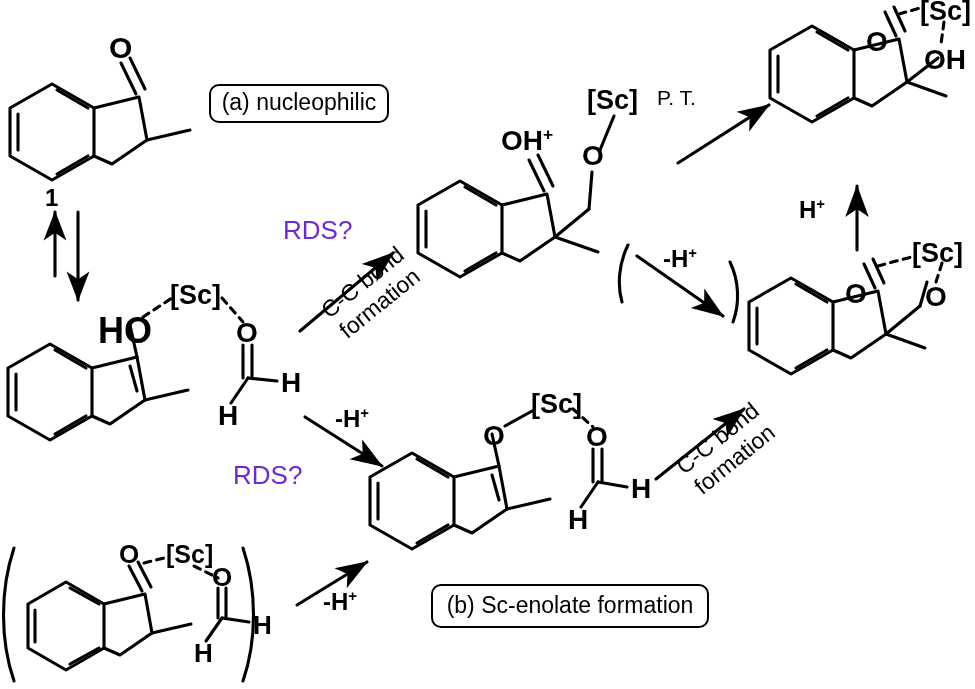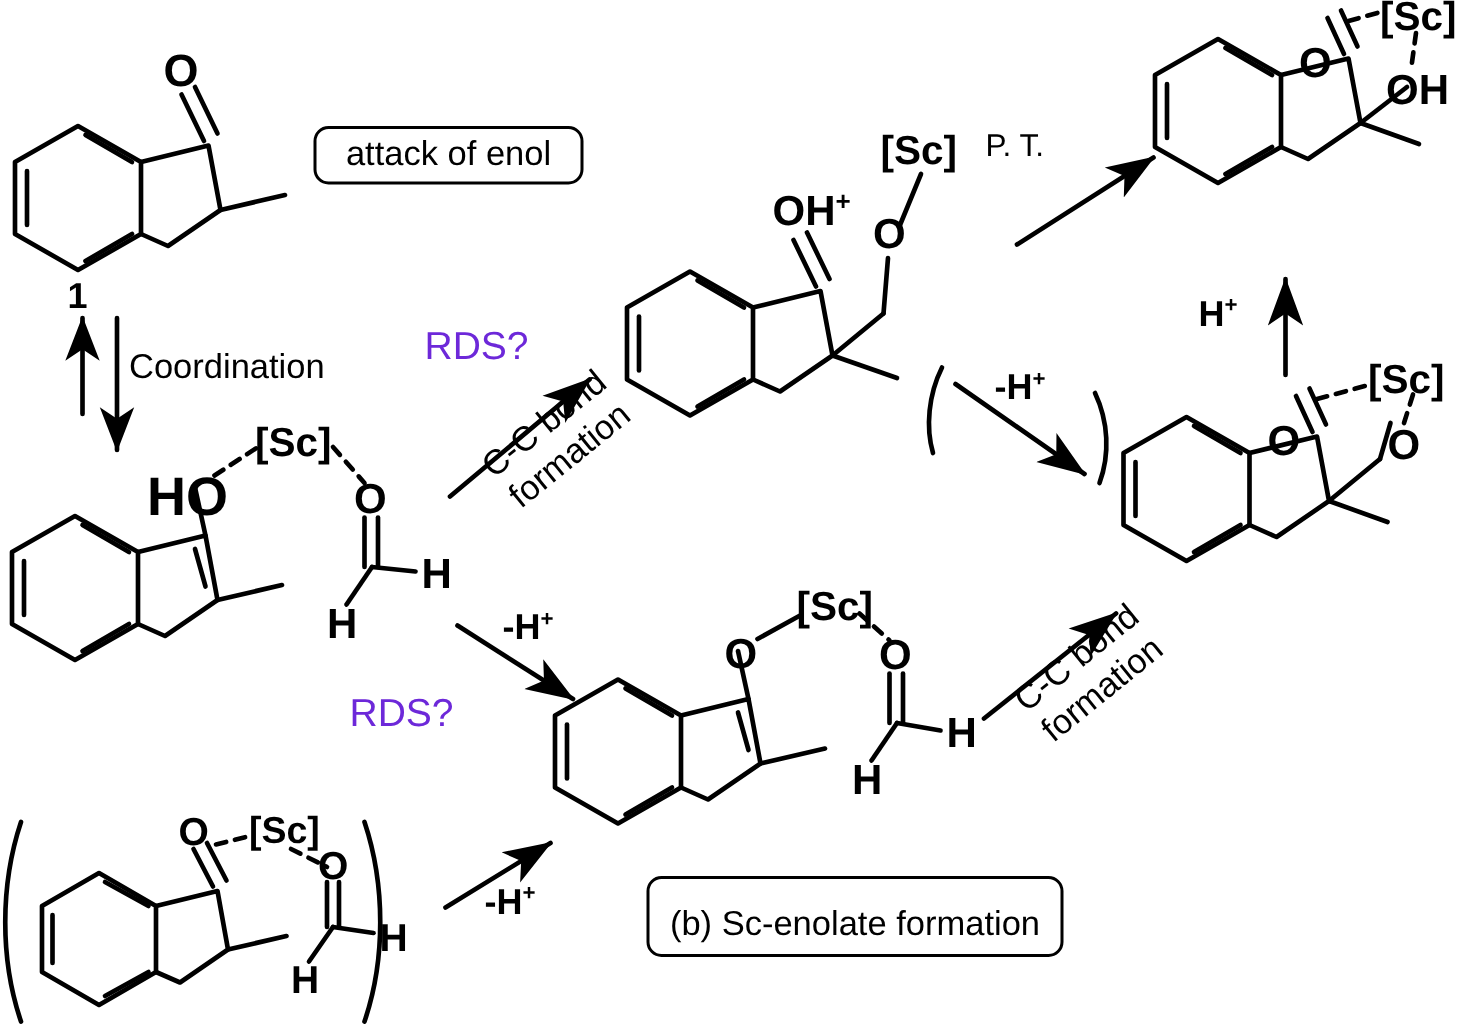--- a/index.html
+++ b/index.html
@@ -221,29 +221,28 @@
     </g>
     <g>
       <path d="M730,262 C739,281 740,303 733,322"></path>
     </g>
   </g>
 </svg>
 
 <div class="lbl" style="left:109px;top:31px;font-size:30px;font-weight:bold;">O</div>
 <div class="lbl" style="left:45px;top:184px;font-size:24px;font-weight:bold;">1</div>
 
-<div class="lbl" style="left:86px;top:231px;font-size:23px;">Coordination</div>
 
 <div class="lbl" style="left:98px;top:310px;font-size:36px;font-weight:bold;">HO</div>
 <div class="lbl" style="left:170px;top:280px;font-size:27px;font-weight:bold;">[Sc]</div>
 <div class="lbl" style="left:236px;top:317px;font-size:28px;font-weight:bold;">O</div>
 <div class="lbl" style="left:281px;top:367px;font-size:28px;font-weight:bold;">H</div>
 <div class="lbl" style="left:218px;top:400px;font-size:28px;font-weight:bold;">H</div>
 
-<div class="lbl" style="left:515px;top:125px;font-size:28px;font-weight:bold;">
+<div class="lbl" style="left:501px;top:125px;font-size:28px;font-weight:bold;">
   <span>OH</span><span class="sup">+</span>
 </div>
 <div class="lbl" style="left:587px;top:85px;font-size:27px;font-weight:bold;">[Sc]</div>
 <div class="lbl" style="left:582px;top:140px;font-size:28px;font-weight:bold;">O</div>
 
 <div class="lbl" style="left:866px;top:26px;font-size:28px;font-weight:bold;">O</div>
 <div class="lbl" style="left:920px;top:-4px;font-size:27px;font-weight:bold;">[Sc]</div>
 <div class="lbl" style="left:924px;top:44px;font-size:28px;font-weight:bold;">OH</div>
 
 <div class="lbl" style="left:845px;top:278px;font-size:28px;font-weight:bold;">O</div>
@@ -256,24 +255,24 @@
 <div class="lbl" style="left:631px;top:473px;font-size:28px;font-weight:bold;">H</div>
 <div class="lbl" style="left:568px;top:504px;font-size:28px;font-weight:bold;">H</div>
 
 <div class="lbl" style="left:119px;top:539px;font-size:26px;font-weight:bold;">O</div>
 <div class="lbl" style="left:166px;top:540px;font-size:25px;font-weight:bold;">[Sc]</div>
 <div class="lbl" style="left:212px;top:562px;font-size:26px;font-weight:bold;">O</div>
 <div class="lbl" style="left:253px;top:610px;font-size:26px;font-weight:bold;">H</div>
 <div class="lbl" style="left:194px;top:638px;font-size:26px;font-weight:bold;">H</div>
 
 <div class="bx" style="left:209px;top:84px;width:180px;font-size:23px;">
-  <div>attack of enol</div>
-</div>
-
-<div class="bx" style="left:431px;top:584px;width:278px;font-size:23px;padding-top:17px;padding-bottom:7px;">
+  <div>(a) nucleophilic</div>
+</div>
+
+<div class="bx" style="left:431px;top:584px;width:278px;font-size:23px;padding-top:7px;padding-bottom:7px;">
   <div>(b) Sc-enolate formation</div>
 </div>
 
 <div class="lbl red" style="left:283px;top:215px;font-size:26px;">RDS?</div>
 <div class="lbl red" style="left:233px;top:460px;font-size:26px;">RDS?</div>
 
 <div class="lbl rot" style="left:316px;top:303px;font-size:23px;transform:rotate(-39deg);text-align:center;">
   <div>C-C bond</div>
   <div>formation</div>
 </div>

